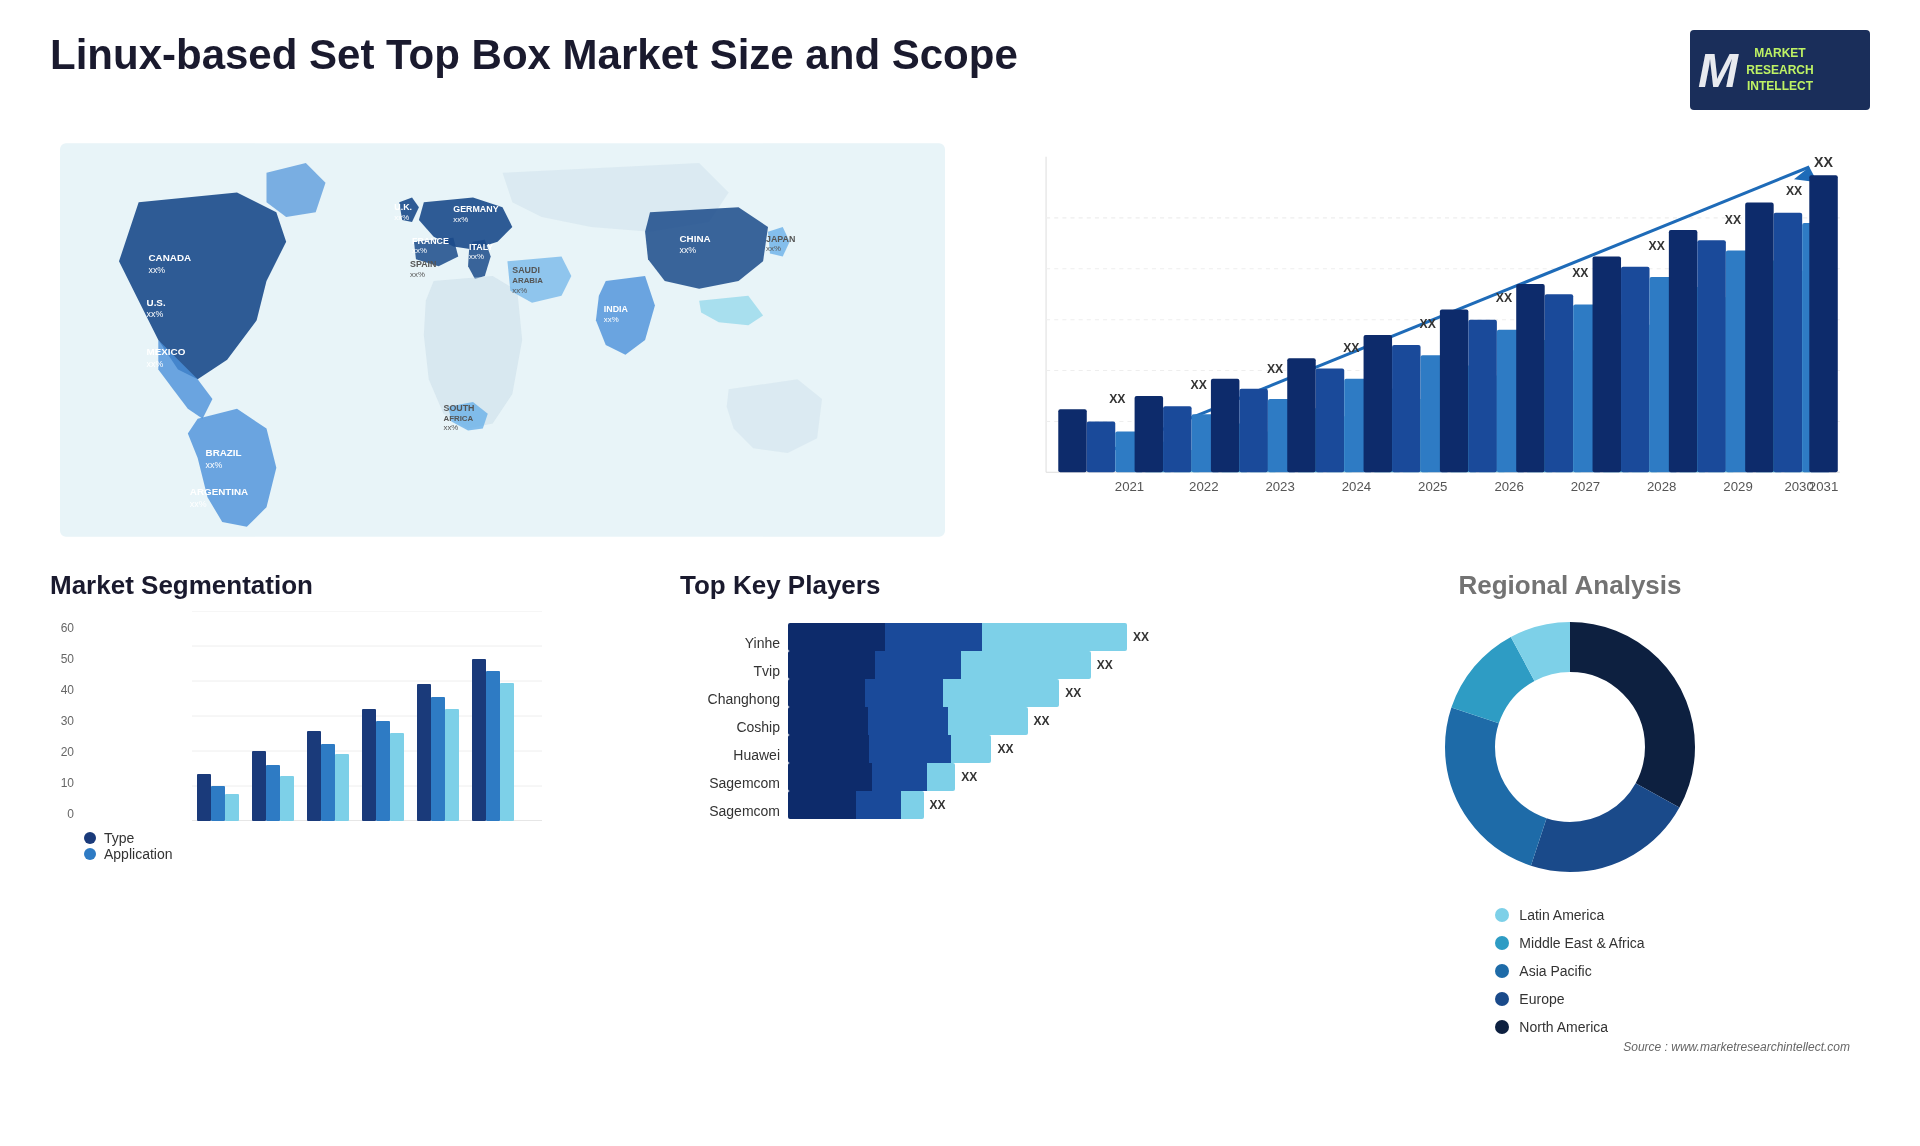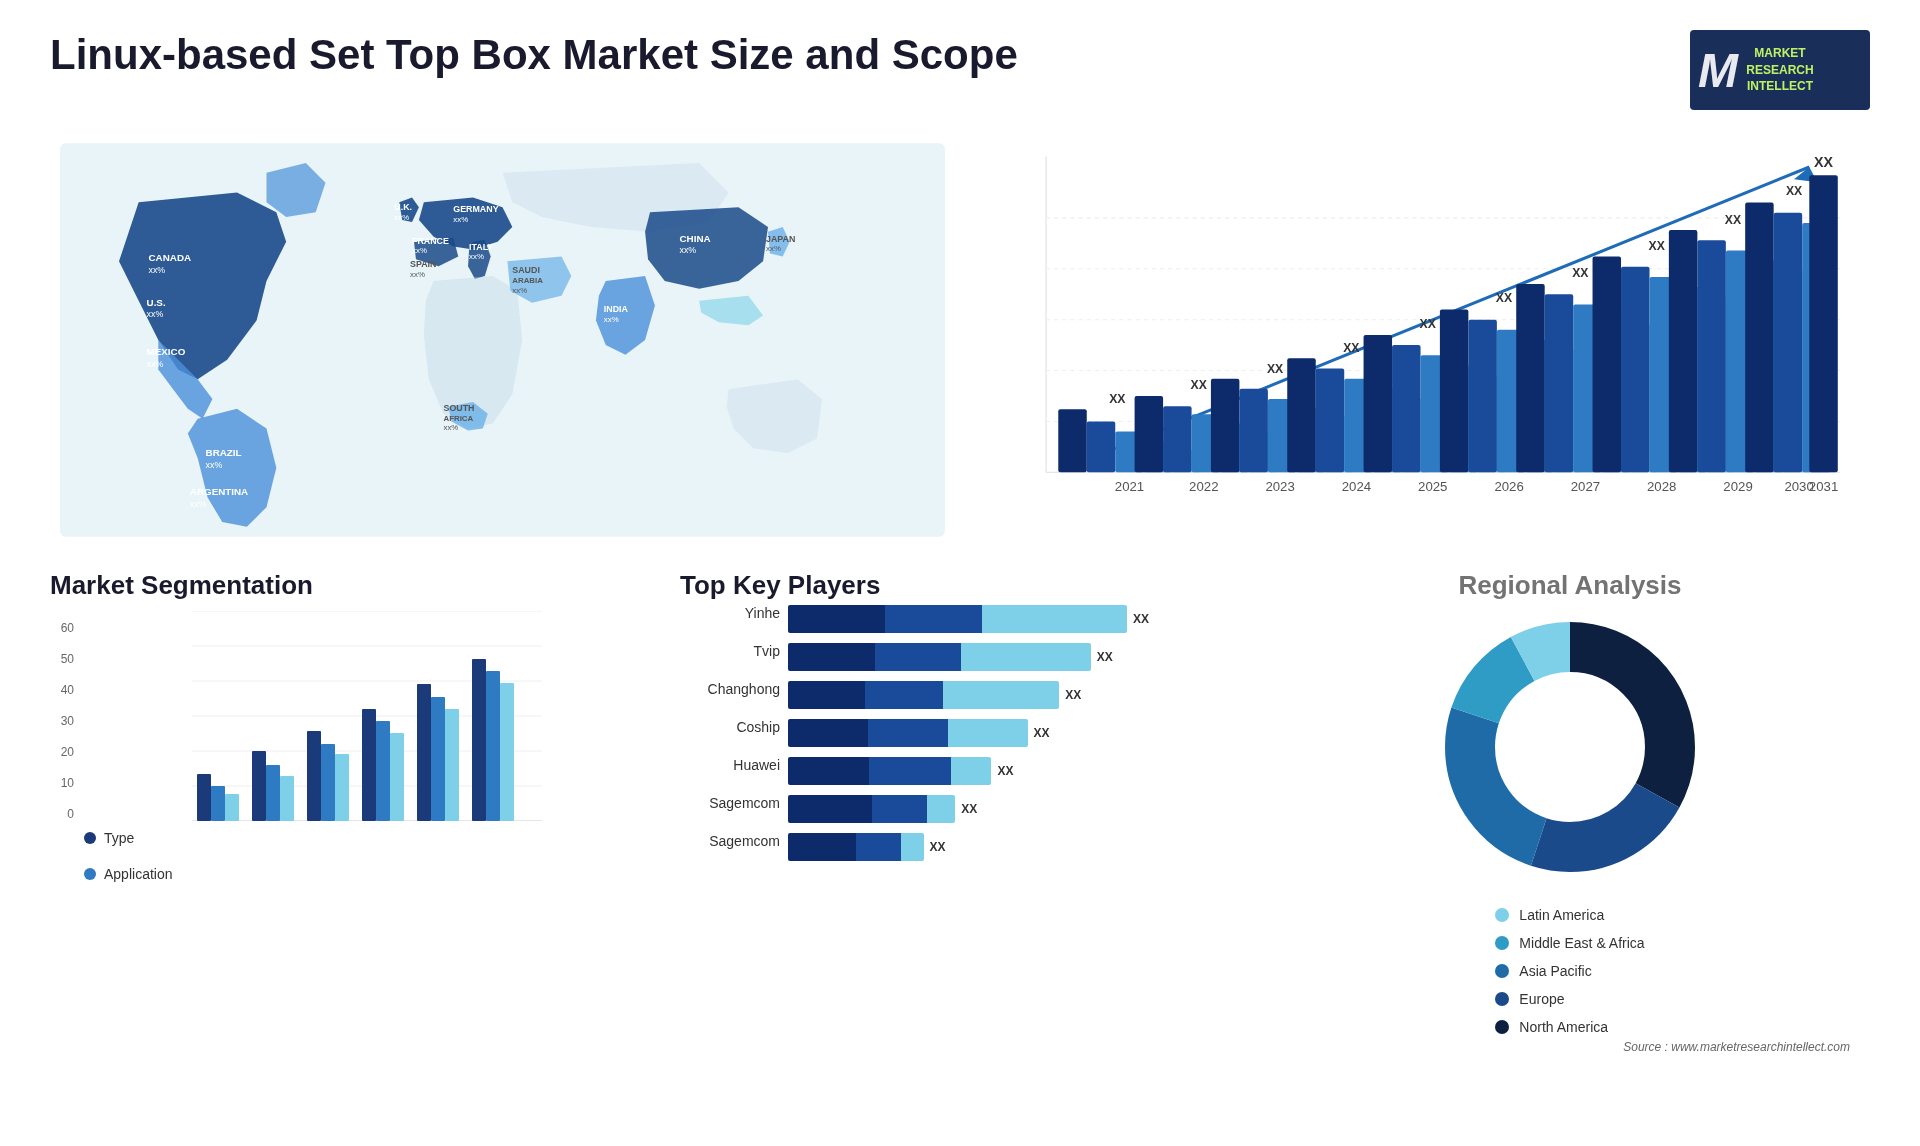--- a/index.html
+++ b/index.html
@@ -99,26 +99,25 @@
       width: 12px;
       height: 12px;
       border-radius: 50%;
     }
 
     
     .players-title {
       font-size: 26px;
       font-weight: 700;
       color: #1a1a2e;
-      margin-bottom: 4px;
+      margin-bottom: 22px;
     }
     .player-row {
       display: flex;
-      align-items: flex-start;
-      margin-bottom: 10px;
+      align-items: flex-end;
       gap: 8px;
     }
     .player-name {
       width: 100px;
       font-size: 14px;
       color: #333;
       text-align: right;
     }
     .player-bar-container {
       flex: 1;
@@ -431,21 +430,21 @@
           <rect x="308" y="72" width="14" height="138" fill="#7dd0e8" rx="1"></rect>
 
           <text x="24" y="225" font-size="11" fill="#666" text-anchor="middle" font-family="Arial">2021</text>
           <text x="79" y="225" font-size="11" fill="#666" text-anchor="middle" font-family="Arial">2022</text>
           <text x="134" y="225" font-size="11" fill="#666" text-anchor="middle" font-family="Arial">2023</text>
           <text x="189" y="225" font-size="11" fill="#666" text-anchor="middle" font-family="Arial">2024</text>
           <text x="244" y="225" font-size="11" fill="#666" text-anchor="middle" font-family="Arial">2025</text>
           <text x="299" y="225" font-size="11" fill="#666" text-anchor="middle" font-family="Arial">2026</text>
         </svg>
         
-        <div style="display:flex; flex-direction:column; gap:20px; margin-top:5px;">
+        <div style="display:flex; flex-direction:column; gap:0; margin-top:5px;">
           <div class="legend-item">
             <div class="legend-dot" style="background:#1a3a7a;"></div>
             <span>Type</span>
           </div>
           <div class="legend-item">
             <div class="legend-dot" style="background:#2e7bc4;"></div>
             <span>Application</span>
           </div>
         </div>
       </div>

